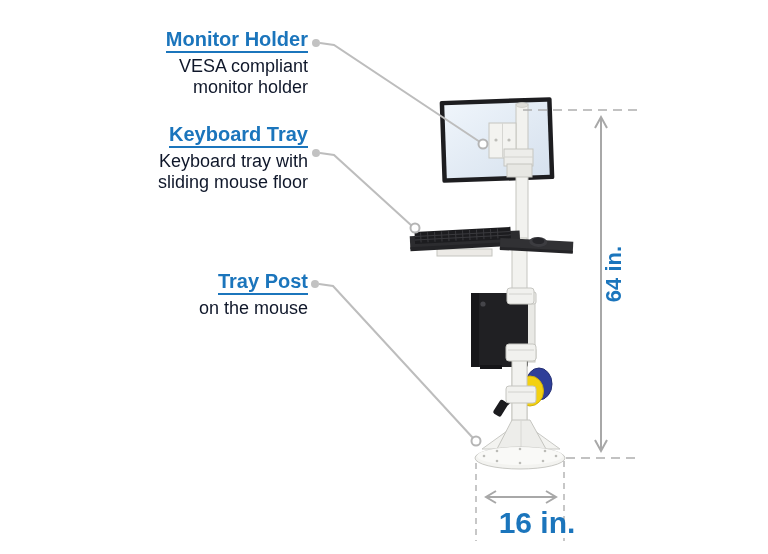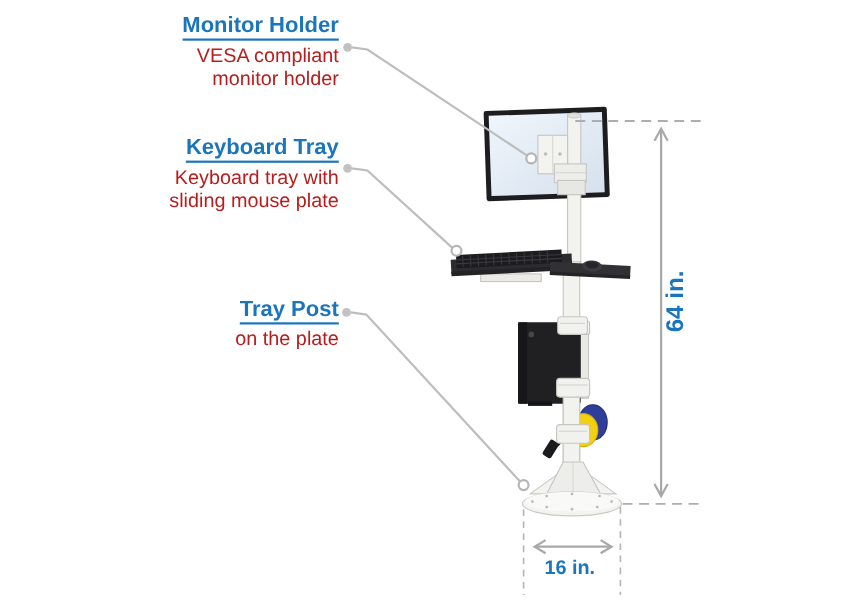--- a/index.html
+++ b/index.html
@@ -17,31 +17,31 @@
     display: inline-block;
     font-size: 20px; font-weight: bold; line-height: 22px;
     color: #1b75bc;
     border-bottom: 2.5px solid #1b75bc;
     padding-bottom: 1px;
     margin-bottom: 3px;
     cursor: pointer;
   }
   .callout-desc {
     font-size: 18px; line-height: 21px;
-    color: #b91c1c;
+    color: #0f172a;
     text-align: right;
   }
 
   .dim-label {
     position: absolute;
     color: #1b75bc; font-weight: bold;
     text-align: center;
   }
   .dim-height { left: 577px; top: 261px; width: 74px; font-size: 22px; transform: rotate(-90deg); }
-  .dim-width  { left: 476px; top: 506px; width: 84px; font-size: 18px; }
+  .dim-width  { left: 495px; top: 506px; width: 84px; font-size: 30px; }
 </style>
 </head>
 <body>
 
 <div class="canvas">
 
   <svg class="art" width="768" height="554" viewBox="0 0 768 554">
     <defs>
       <linearGradient id="monBack" x1="0" y1="0" x2="1" y2="1">
         <stop offset="0" stop-color="#eff5fb"></stop>
@@ -185,33 +185,33 @@
       <circle cx="316" cy="153" r="4" fill="#c2c2c2"></circle>
       <circle cx="415" cy="228" r="4.5" fill="#ffffff" stroke="#b5b5b5" stroke-width="2"></circle>
     </g>
     <g>
       <polyline points="319,284 333,286 473,438" fill="none" stroke="#bdbdbd" stroke-width="2"></polyline>
       <circle cx="315" cy="284" r="4" fill="#c2c2c2"></circle>
       <circle cx="476" cy="441" r="4.5" fill="#ffffff" stroke="#b5b5b5" stroke-width="2"></circle>
     </g>
   </svg>
 
-  <div class="callout" style="top:12px">
+  <div class="callout" style="top:28px">
     <div class="callout-title">Monitor Holder</div>
     <div class="callout-desc">VESA compliant</div>
     <div class="callout-desc">monitor holder</div>
   </div>
 
   <div class="callout" style="top:123px">
     <div class="callout-title">Keyboard Tray</div>
     <div class="callout-desc">Keyboard tray with</div>
-    <div class="callout-desc">sliding mouse plate</div>
+    <div class="callout-desc">sliding mouse floor</div>
   </div>
 
   <div class="callout" style="top:270px">
     <div class="callout-title">Tray Post</div>
-    <div class="callout-desc">on the plate</div>
+    <div class="callout-desc">on the mouse</div>
   </div>
 
   <div class="dim-label dim-height">64 in.</div>
   <div class="dim-label dim-width">16 in.</div>
 
 </div>
 
 </body></html>

